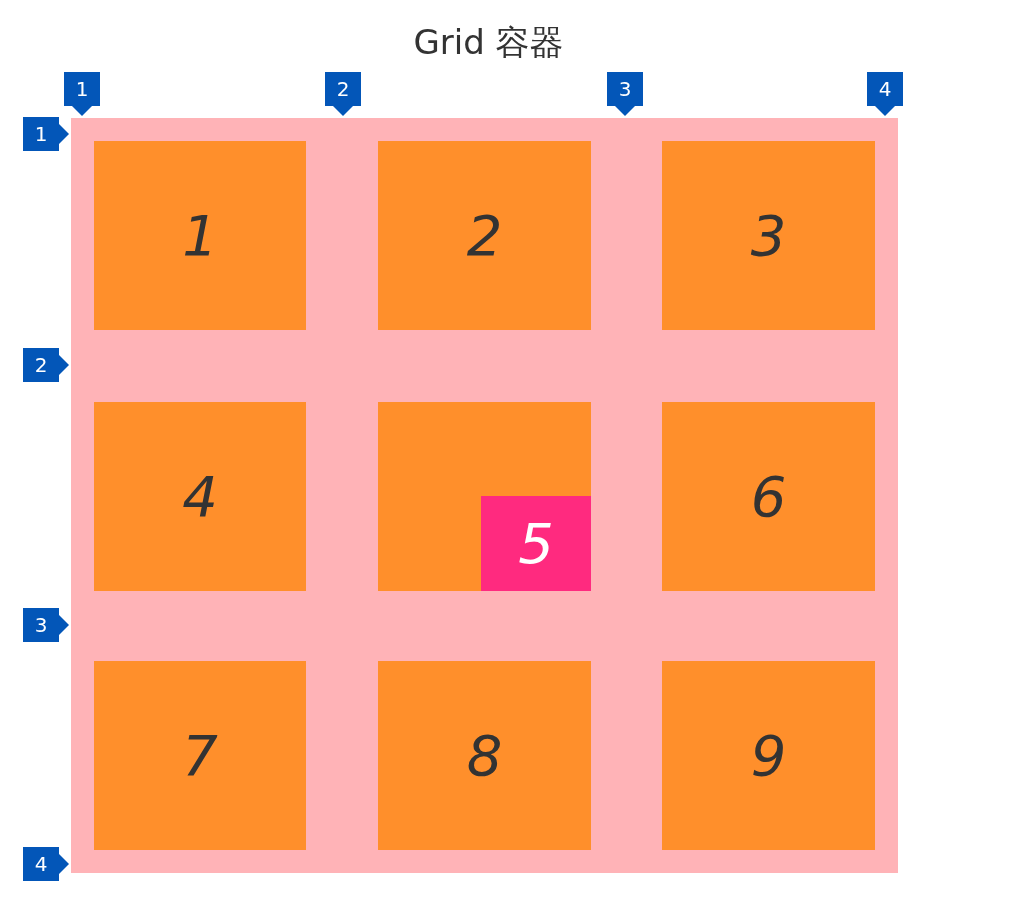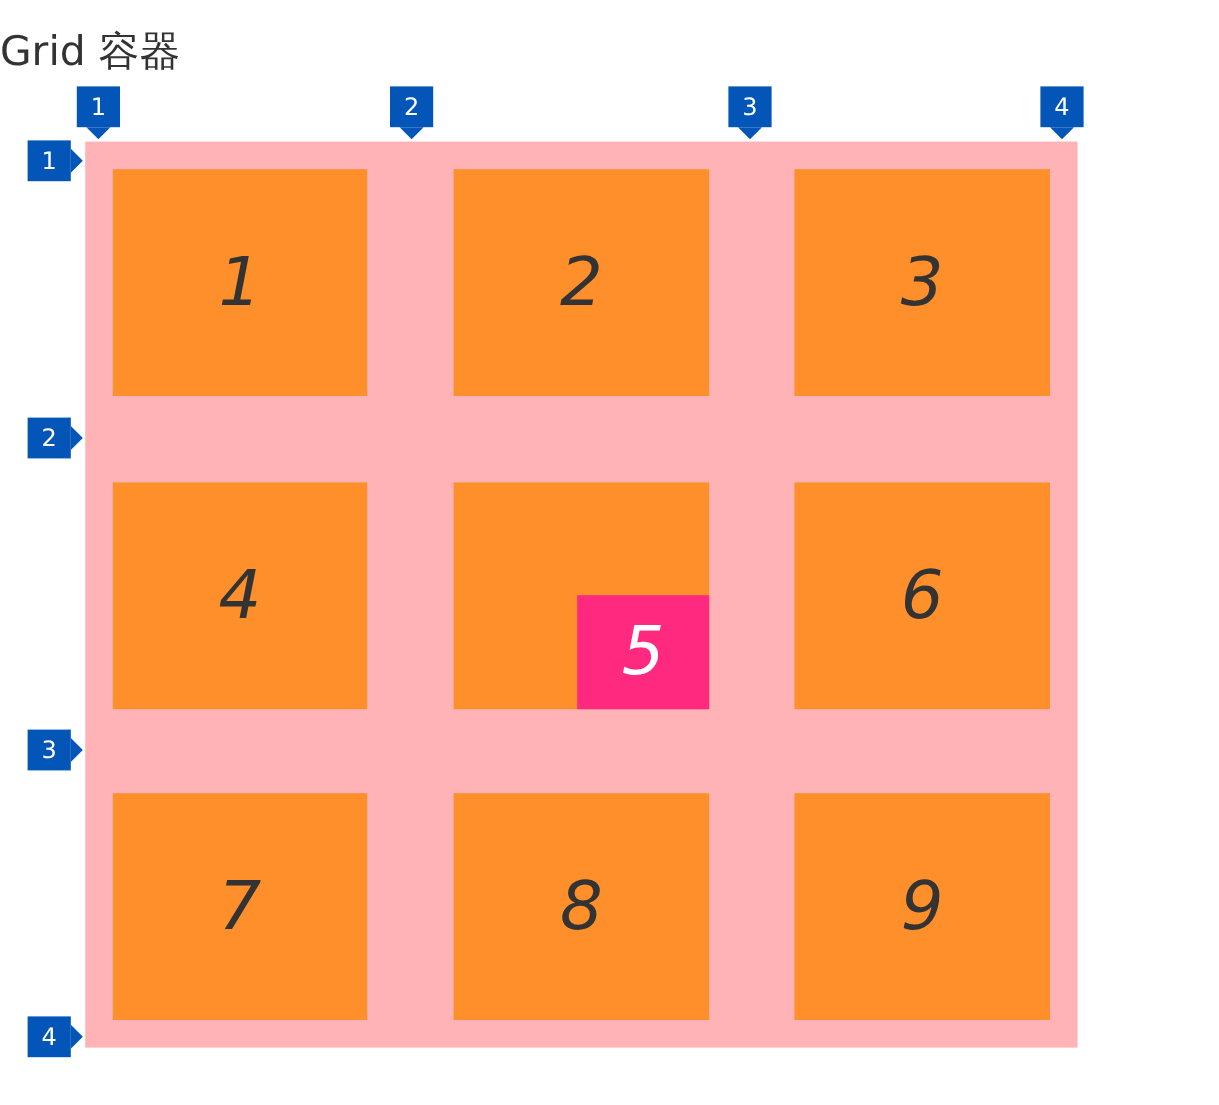--- a/index.html
+++ b/index.html
@@ -1,17 +1,17 @@
 <!DOCTYPE html>
 <html><head>
 <meta charset="utf-8">
 <style>
   html,body{margin:0;padding:0;background:#fff;}
   body{width:1016px;height:921px;position:relative;overflow:hidden;font-family:"DejaVu Sans",sans-serif;}
-  .title{position:absolute;left:0;width:977px;top:20px;font-size:34px;color:#333;}
+  .title{position:absolute;left:0;width:977px;top:20px;text-align:center;font-size:34px;color:#333;}
   .container{position:absolute;left:71px;top:118px;width:827px;height:755px;background:#ffb3b7;}
   .cell{position:absolute;background:#ff8f2b;display:flex;align-items:center;justify-content:center;font-size:56px;font-style:italic;color:#333;}
   .cell span{display:block;}
   .item5{position:absolute;left:481px;top:496px;width:110px;height:95px;background:#ff2a7f;color:#fff;font-size:56px;font-style:italic;display:flex;align-items:center;justify-content:center;}
   .marker{position:absolute;background:#0356b8;color:#fff;font-size:20px;display:flex;align-items:center;justify-content:center;}
   .top-m{width:36px;height:34px;}
   .top-m::after{content:"";position:absolute;left:8px;top:34px;border-left:10px solid transparent;border-right:10px solid transparent;border-top:10px solid #0356b8;}
   .left-m{width:36px;height:34px;}
   .left-m::after{content:"";position:absolute;left:36px;top:7px;border-top:10px solid transparent;border-bottom:10px solid transparent;border-left:10px solid #0356b8;}
 </style>

